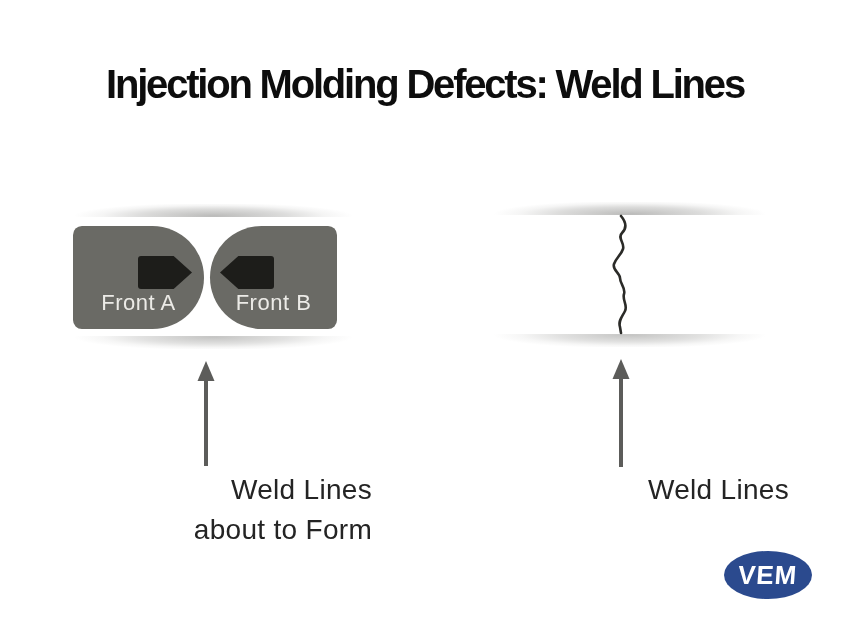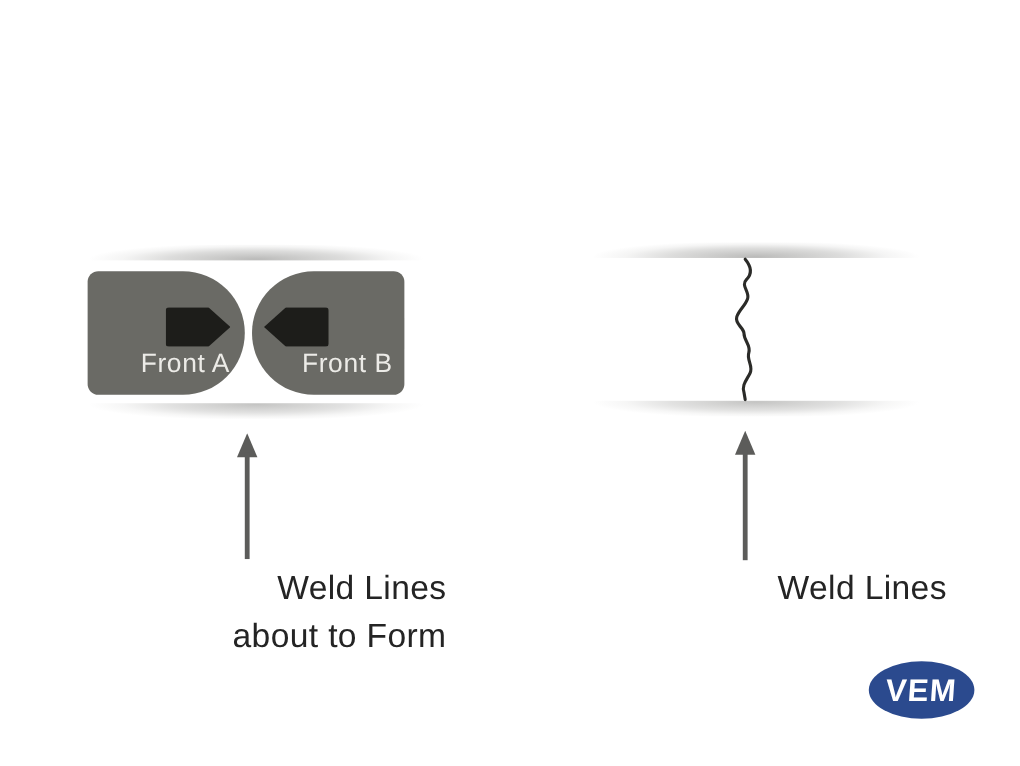--- a/index.html
+++ b/index.html
@@ -80,21 +80,21 @@
     clip-path: polygon(0% 0%, 66% 0%, 100% 50%, 66% 100%, 0% 100%);
     border-radius: 3px;
   }
   .flow-arrow.left {
     left: 10px;
     clip-path: polygon(34% 0%, 100% 0%, 100% 100%, 34% 100%, 0% 50%);
     border-radius: 3px;
   }
   .front-label {
     position: absolute;
-    left: 16px;
+    left: 0;
     bottom: 13px;
     width: 100%;
     text-align: center;
     font-size: 22px;
     font-weight: 300;
     letter-spacing: 0.5px;
     color: #ecebe7;
   }
 
   
@@ -132,20 +132,21 @@
     font-weight: 700;
     letter-spacing: 1px;
     transform: skewX(-4deg);
   }
 </style>
 </head>
 <body>
 
 <div class="canvas">
 
+  <h1 class="title">Injection Molding Defects: Weld Lines</h1>
 
   <div class="shadow-line top" style="left:55px; top:204px; width:317px;"></div>
 
   <div class="front front-a">
     <div class="flow-arrow right"></div>
     <span class="front-label">Front A</span>
   </div>
 
   <div class="front front-b">
     <div class="flow-arrow left"></div>

